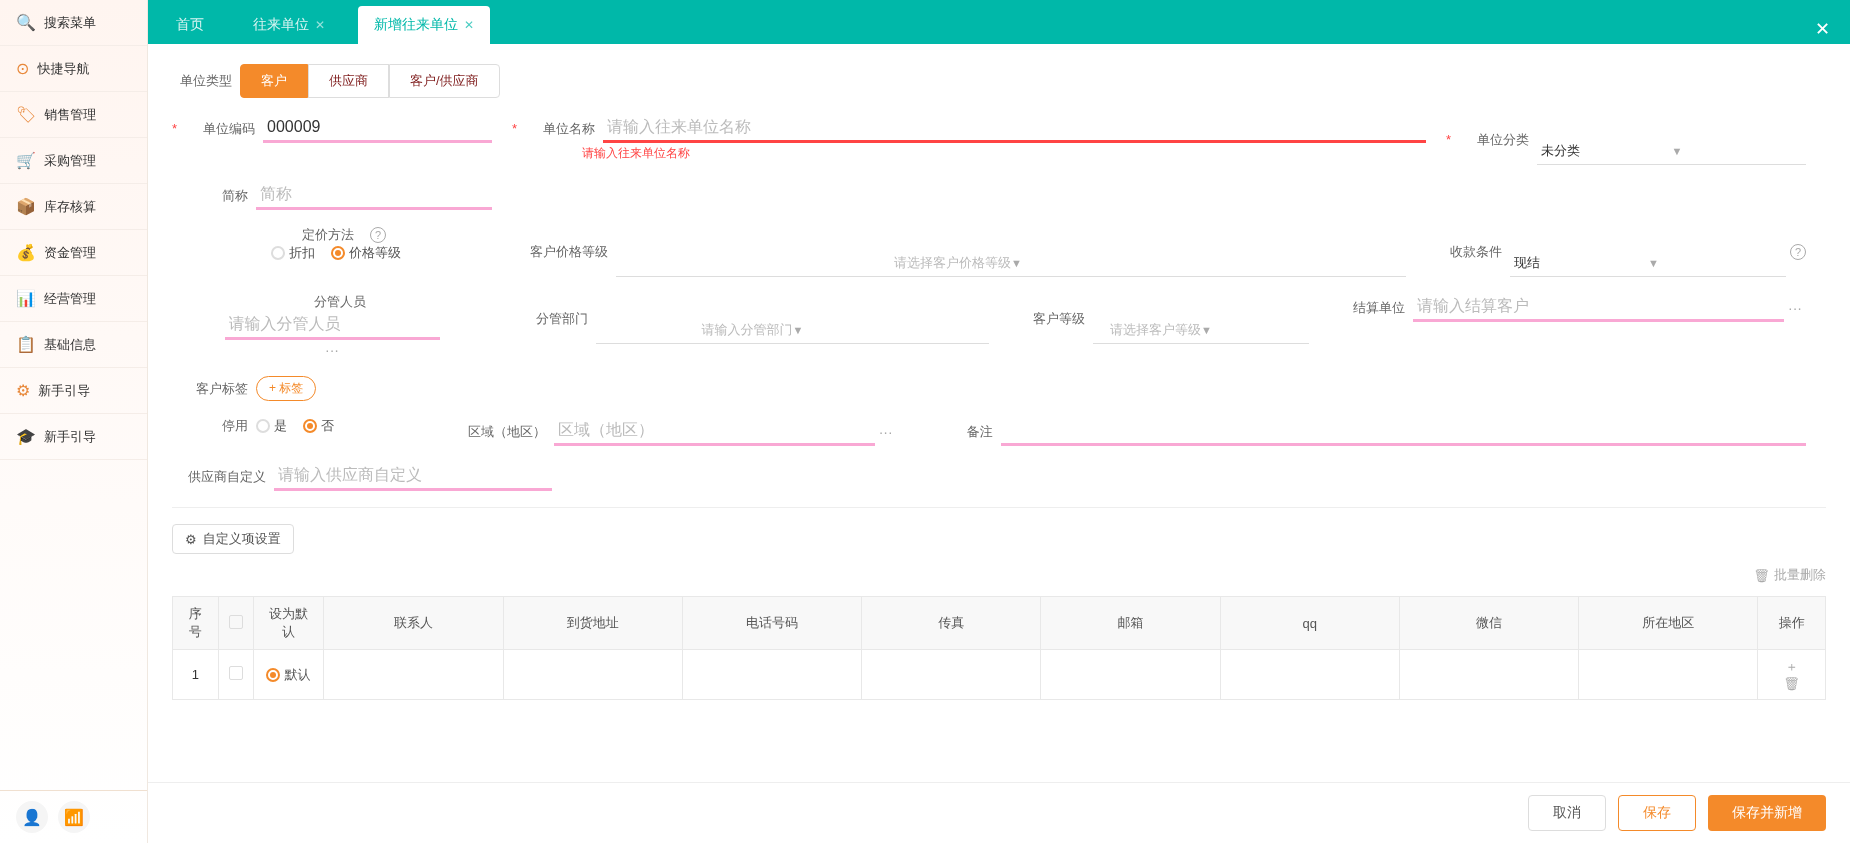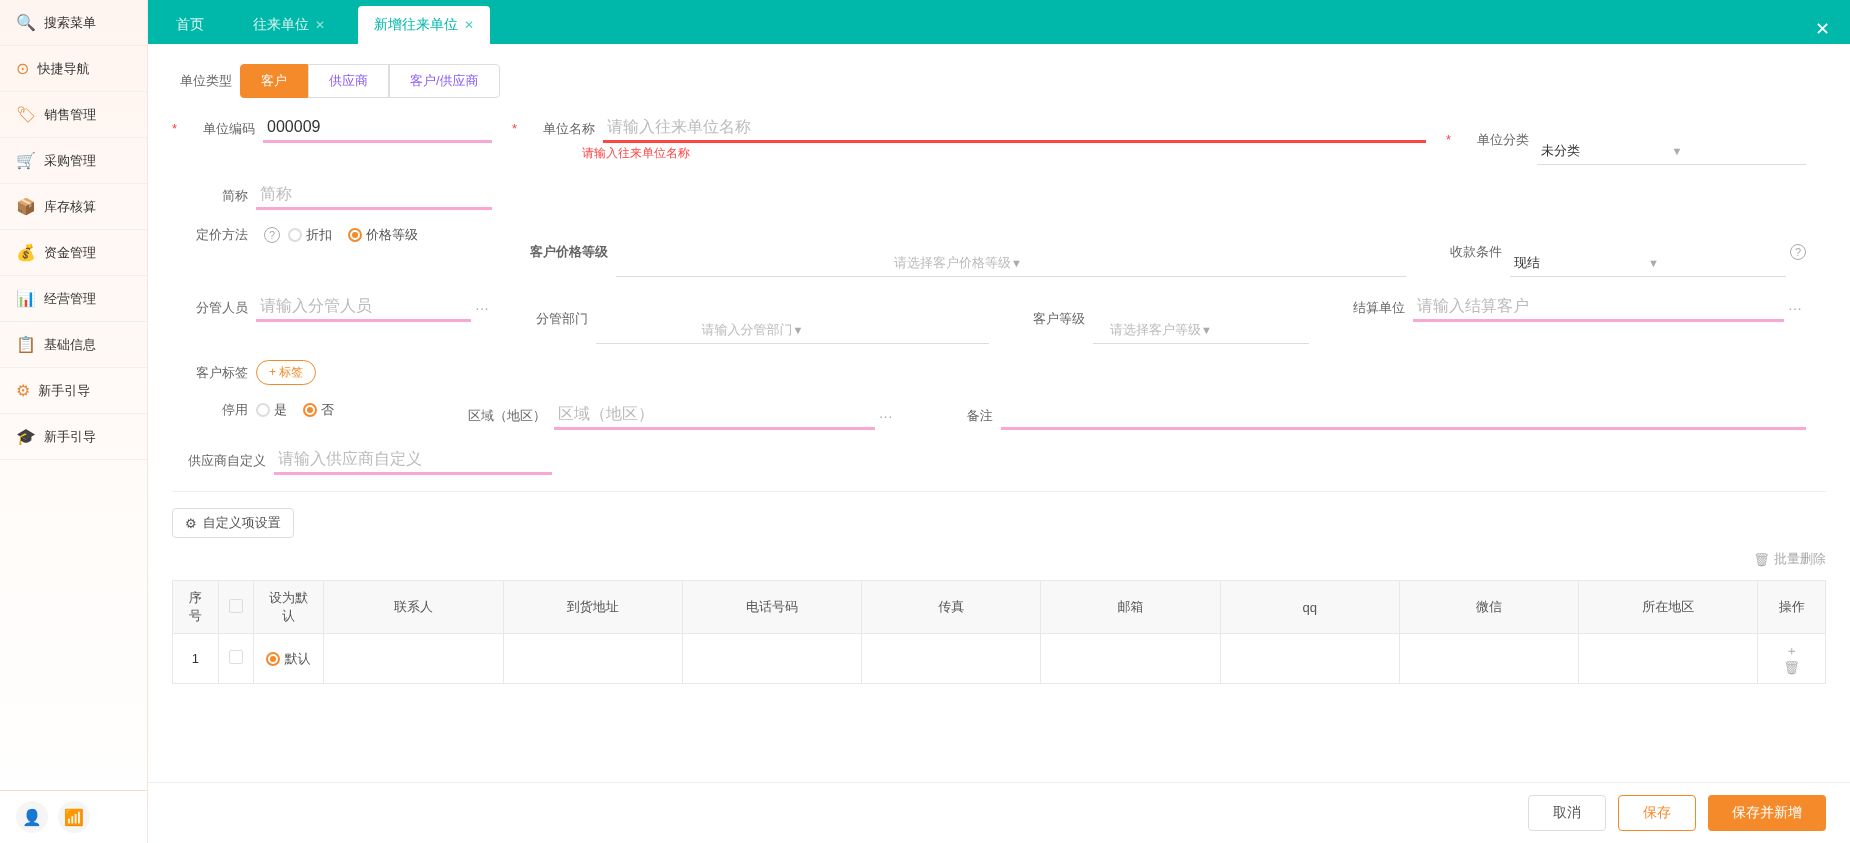--- a/index.html
+++ b/index.html
@@ -117,21 +117,21 @@
       display: flex;
       gap: 0;
       margin-bottom: 0;
     }
     .unit-type-btn {
       padding: 7px 20px;
       border: 1px solid #ddd;
       background: #fff;
       cursor: pointer;
       font-size: 13px;
-      color: #8b5cf6;
+      color: #7f1d1d;
     }
     .unit-type-btn:first-child { border-radius: 4px 0 0 4px; }
     .unit-type-btn:last-child { border-radius: 0 4px 4px 0; }
     .unit-type-btn.active {
       background: #f48a2a;
       border-color: #f48a2a;
       color: #fff;
     }
 
     
@@ -498,58 +498,58 @@
 
     <div class="form-row">
       <div class="form-field" style="max-width:340px;">
         <span class="form-label">简称</span>
         <input class="form-input" type="text" placeholder="简称" style="">
       </div>
     </div>
 
     <div class="form-row">
 
-      <div class="form-field" style="max-width:340px;">
+      <div class="form-field" style="max-width:340px;flex-direction:column;">
         <div class="pricing-question">
           <span class="form-label">定价方法</span>
           <div class="help-icon">?</div>
         </div>
         <div class="radio-group" style="margin-left:8px;">
           <div class="radio-item">
             <div class="radio-circle"></div>
             <span class="radio-label">折扣</span>
           </div>
           <div class="radio-item">
             <div class="radio-circle checked"></div>
             <span class="radio-label">价格等级</span>
           </div>
         </div>
       </div>
 
       <div class="form-field" style="flex:1; min-width:340px;">
-        <span class="form-label" style="min-width:80px;font-weight:bold;">客户价格等级</span>
+        <span class="form-label" style="min-width:80px;">客户价格等级</span>
         <div class="form-select">
           <span class="form-select-placeholder">请选择客户价格等级</span>
           <span class="chevron">▼</span>
         </div>
       </div>
 
       <div class="form-field" style="max-width:400px;">
         <span class="form-label">收款条件</span>
         <div class="form-select">
           <span>现结</span>
           <span class="chevron">▼</span>
         </div>
         <div class="help-icon">?</div>
       </div>
     </div>
 
     <div class="form-row">
 
-      <div class="form-field" style="max-width:340px;">
+      <div class="form-field" style="max-width:340px;flex-direction:column;">
         <span class="form-label">分管人员</span>
         <input class="form-input" type="text" placeholder="请输入分管人员" style="">
         <span class="more-dots">···</span>
       </div>
 
       <div class="form-field" style="flex:1; min-width:340px;">
         <span class="form-label">分管部门</span>
         <div class="form-select">
           <span class="form-select-placeholder">请输入分管部门</span>
           <span class="chevron">▼</span>

